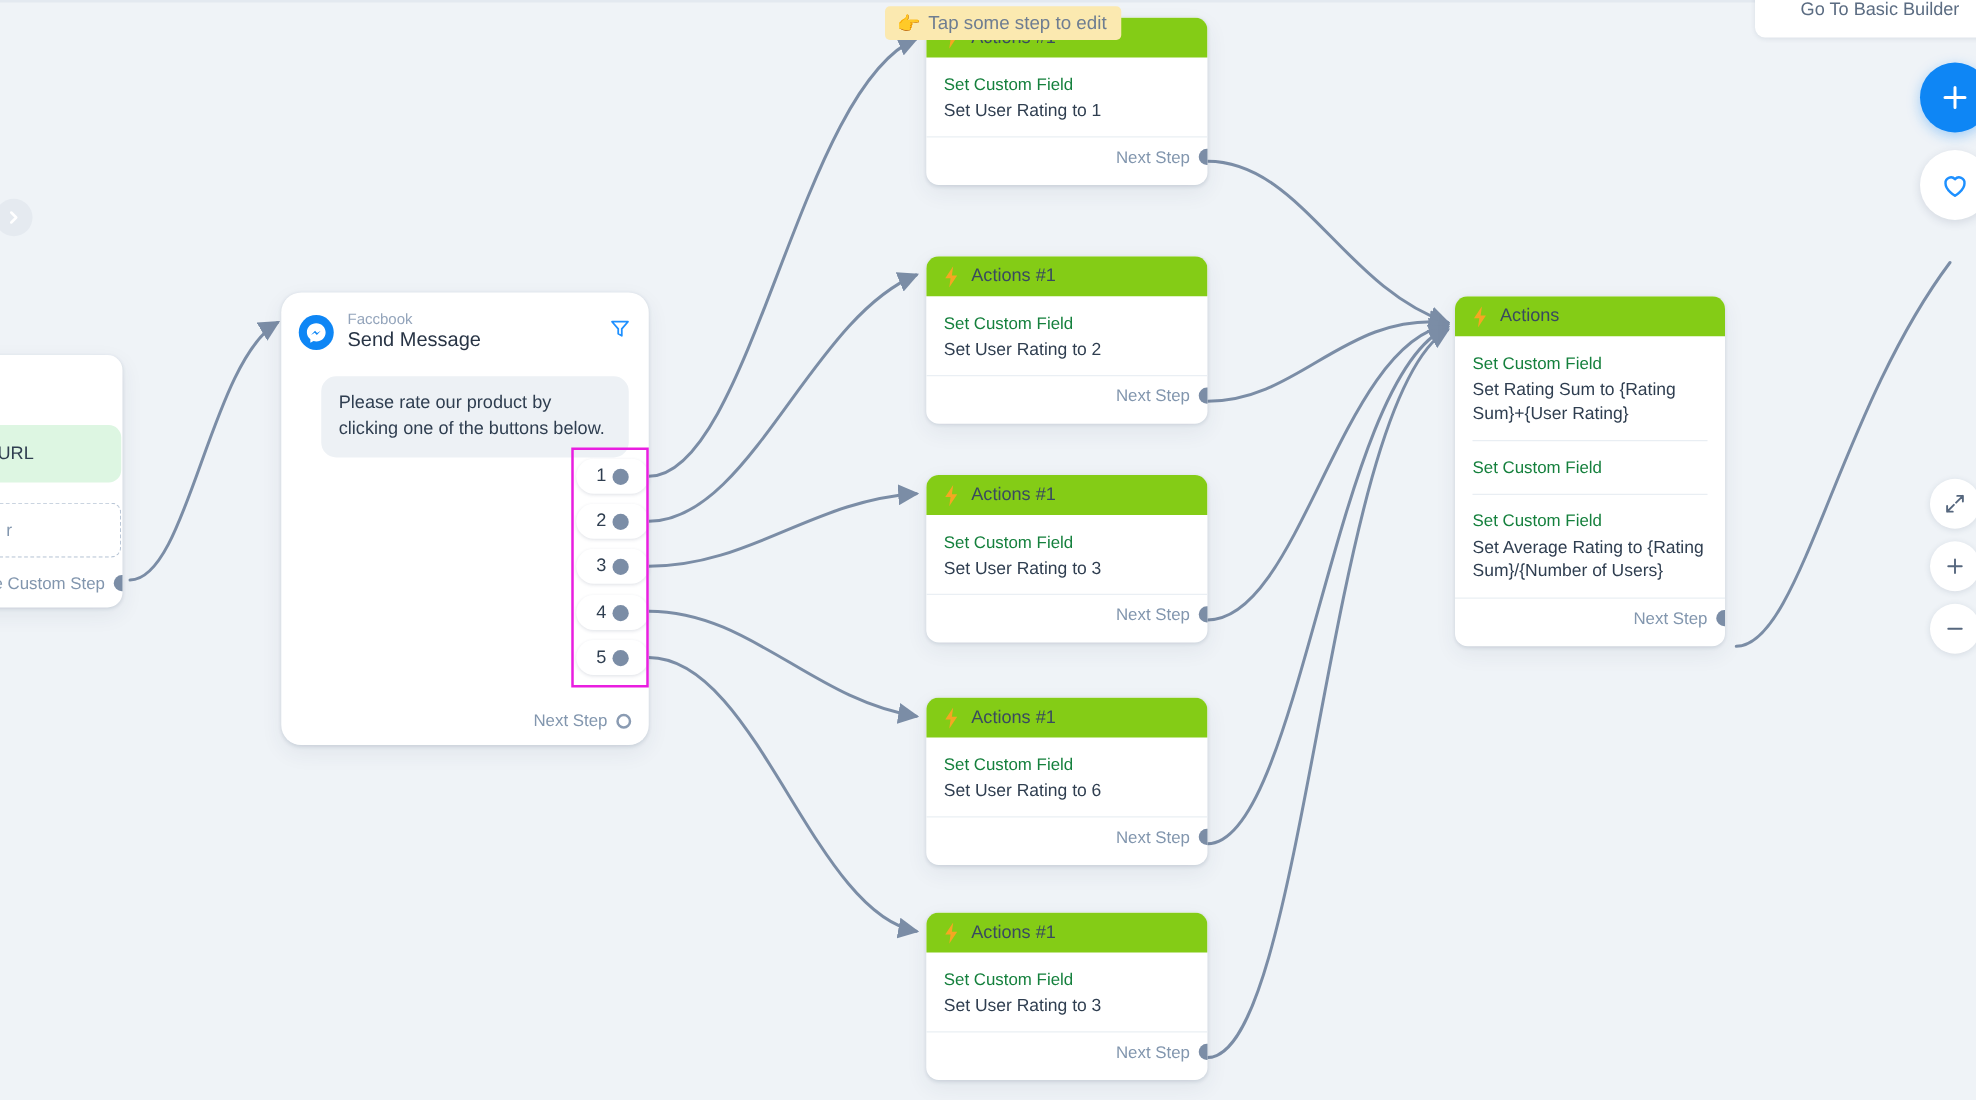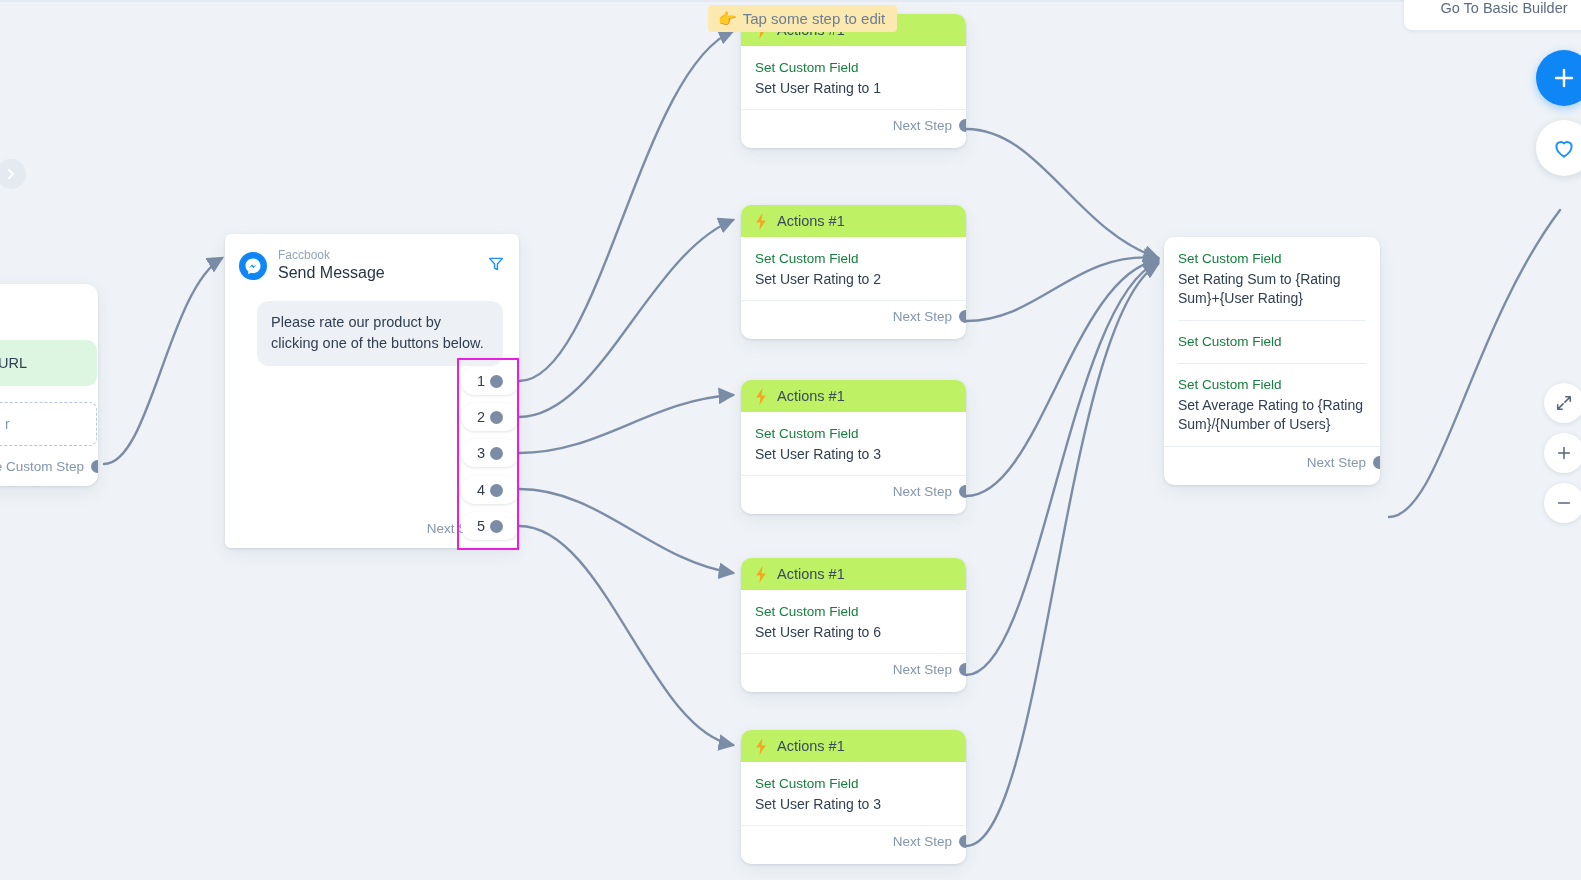--- a/index.html
+++ b/index.html
@@ -30,21 +30,21 @@
     background: #ffffff;
     border-radius: 10px;
     box-shadow: 0 1px 3px rgba(40,60,90,.13), 0 6px 18px rgba(40,60,90,.07);
     z-index: 3;
     overflow: hidden;
   }
   .card-head {
     height: 32px;
     display: flex; align-items: center; gap: 9px;
     padding: 0 14px;
-    background: #bef264;
+    background: #84cc16;
     font-size: 14.5px;
     color: #394a5f;
   }
   .bolt { width: 13px; height: 17px; display:block; }
   .card-body { padding: 12px 14px 6px 14px; }
 
   .act-block { padding-bottom: 11px; }
   .act-block + .act-block { border-top: 1px solid #e9eef3; padding-top: 11px; }
   .act-label {
     font-size: 13.5px; color: #15803d; line-height: 1.45;
@@ -70,22 +70,22 @@
   .port.hollow {
     background: transparent;
     border: 2px solid #8a9bb2;
     width: 12px; height: 12px;
     margin-right: 0;
   }
 
   
   #send-message-card {
     left: 225px; top: 234px;
-    width: 294px; height: 314px;
-    border-radius: 6px;
+    width: 294px; height: 362px;
+    border-radius: 16px;
     padding: 0;
   }
   .sm-head {
     display: flex; align-items: center;
     padding: 14px 14px 4px 14px;
   }
   .fb-icon {
     width: 28px; height: 28px; border-radius: 50%;
     background: #0e86f5;
     display: flex; align-items: center; justify-content: center;
@@ -416,20 +416,26 @@
         <div class="act-value">Set User Rating to 3</div>
       </div>
       <div class="next-row">
         <span class="next-label">Next Step</span>
         <span class="port"></span>
       </div>
     </div>
   </div>
 
   <div class="card" style="left:1164px; top:237px; width:216px;">
+    <div class="card-head">
+      <svg class="bolt" viewBox="0 0 12 16" aria-hidden="true">
+          <path d="M7 0 L1 9 h4 l-1 7 6-9 H6 z" fill="#f5a623"></path>
+        </svg>
+      <span>Actions</span>
+    </div>
     <div class="card-body">
       <div class="act-block">
         <div class="act-label">Set Custom Field</div>
         <div class="act-value">Set Rating Sum to {Rating Sum}+{User Rating}</div>
       </div>
       <div class="act-block">
         <div class="act-label">Set Custom Field</div>
       </div>
       <div class="act-block">
         <div class="act-label">Set Custom Field</div>

